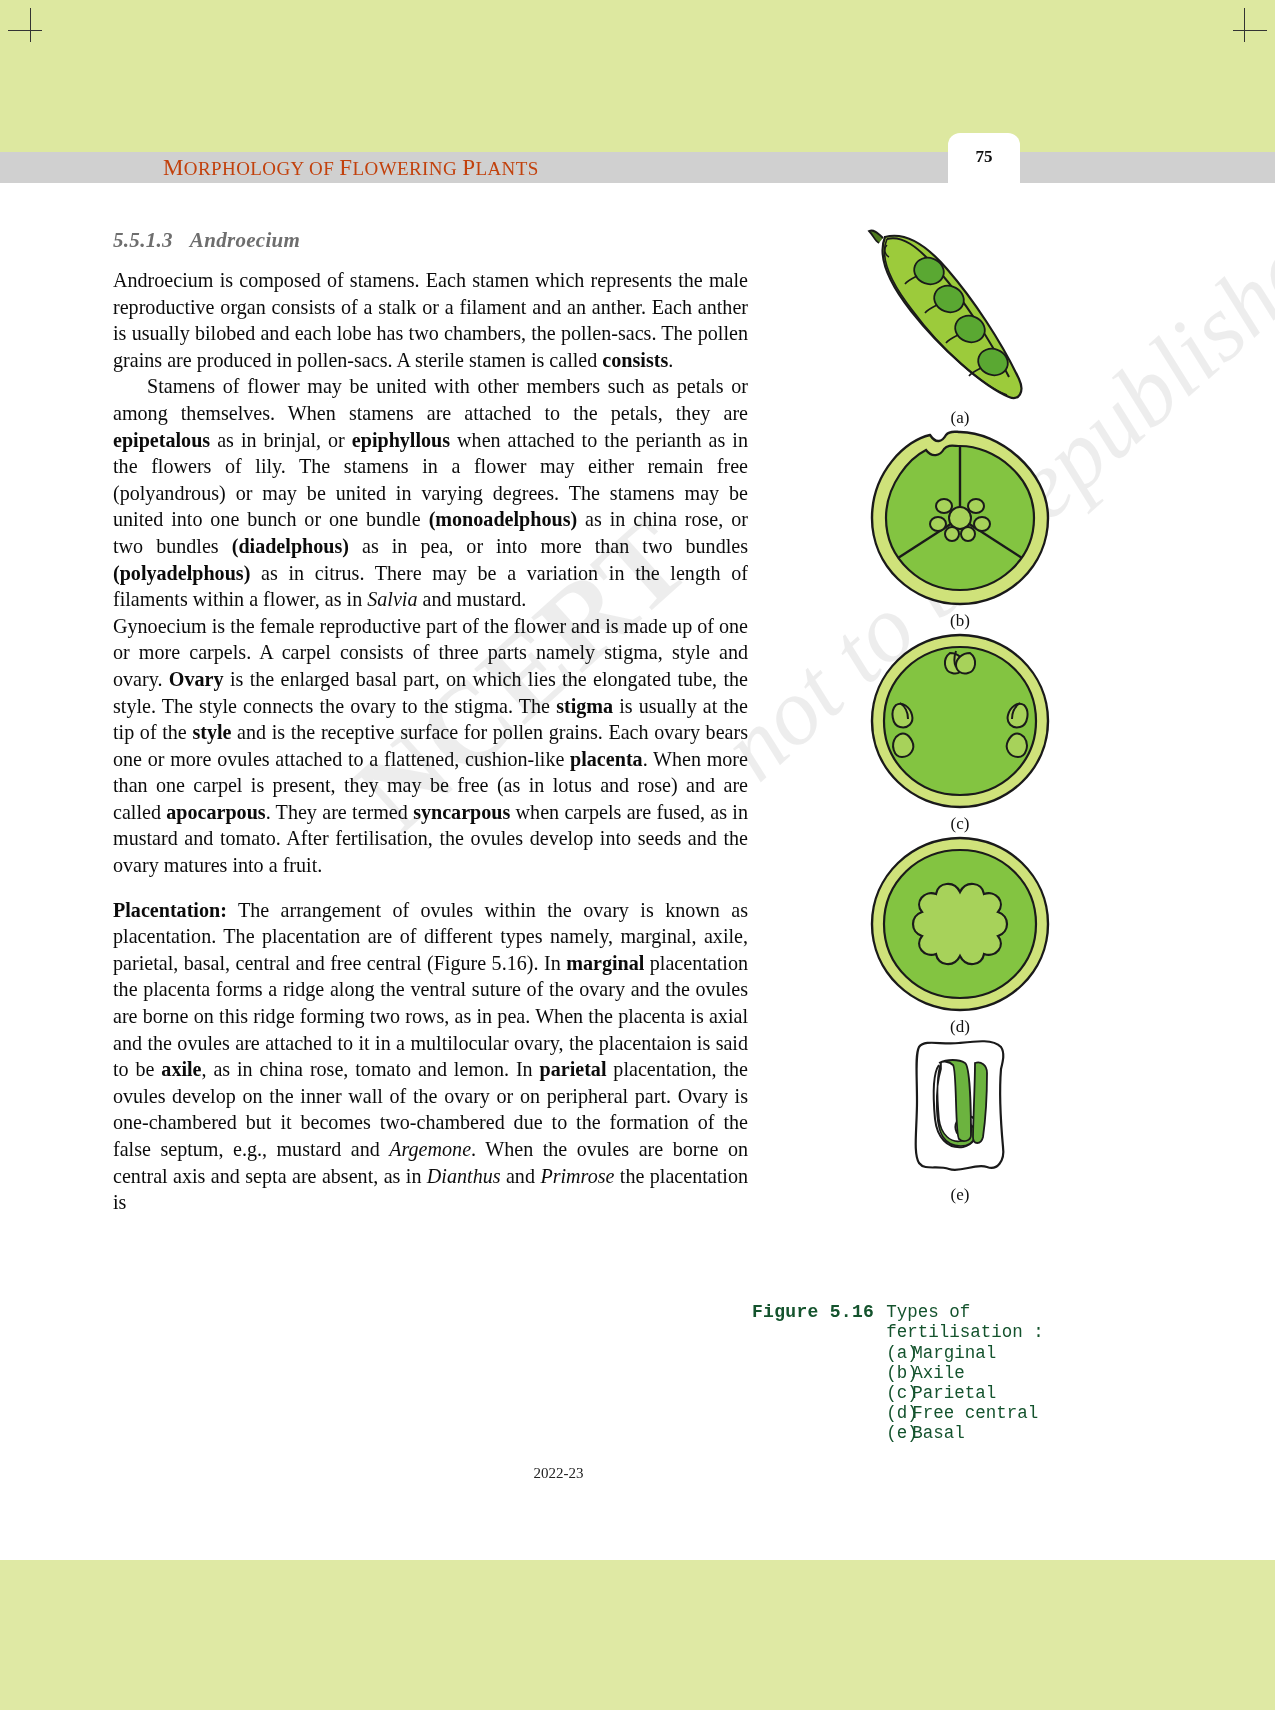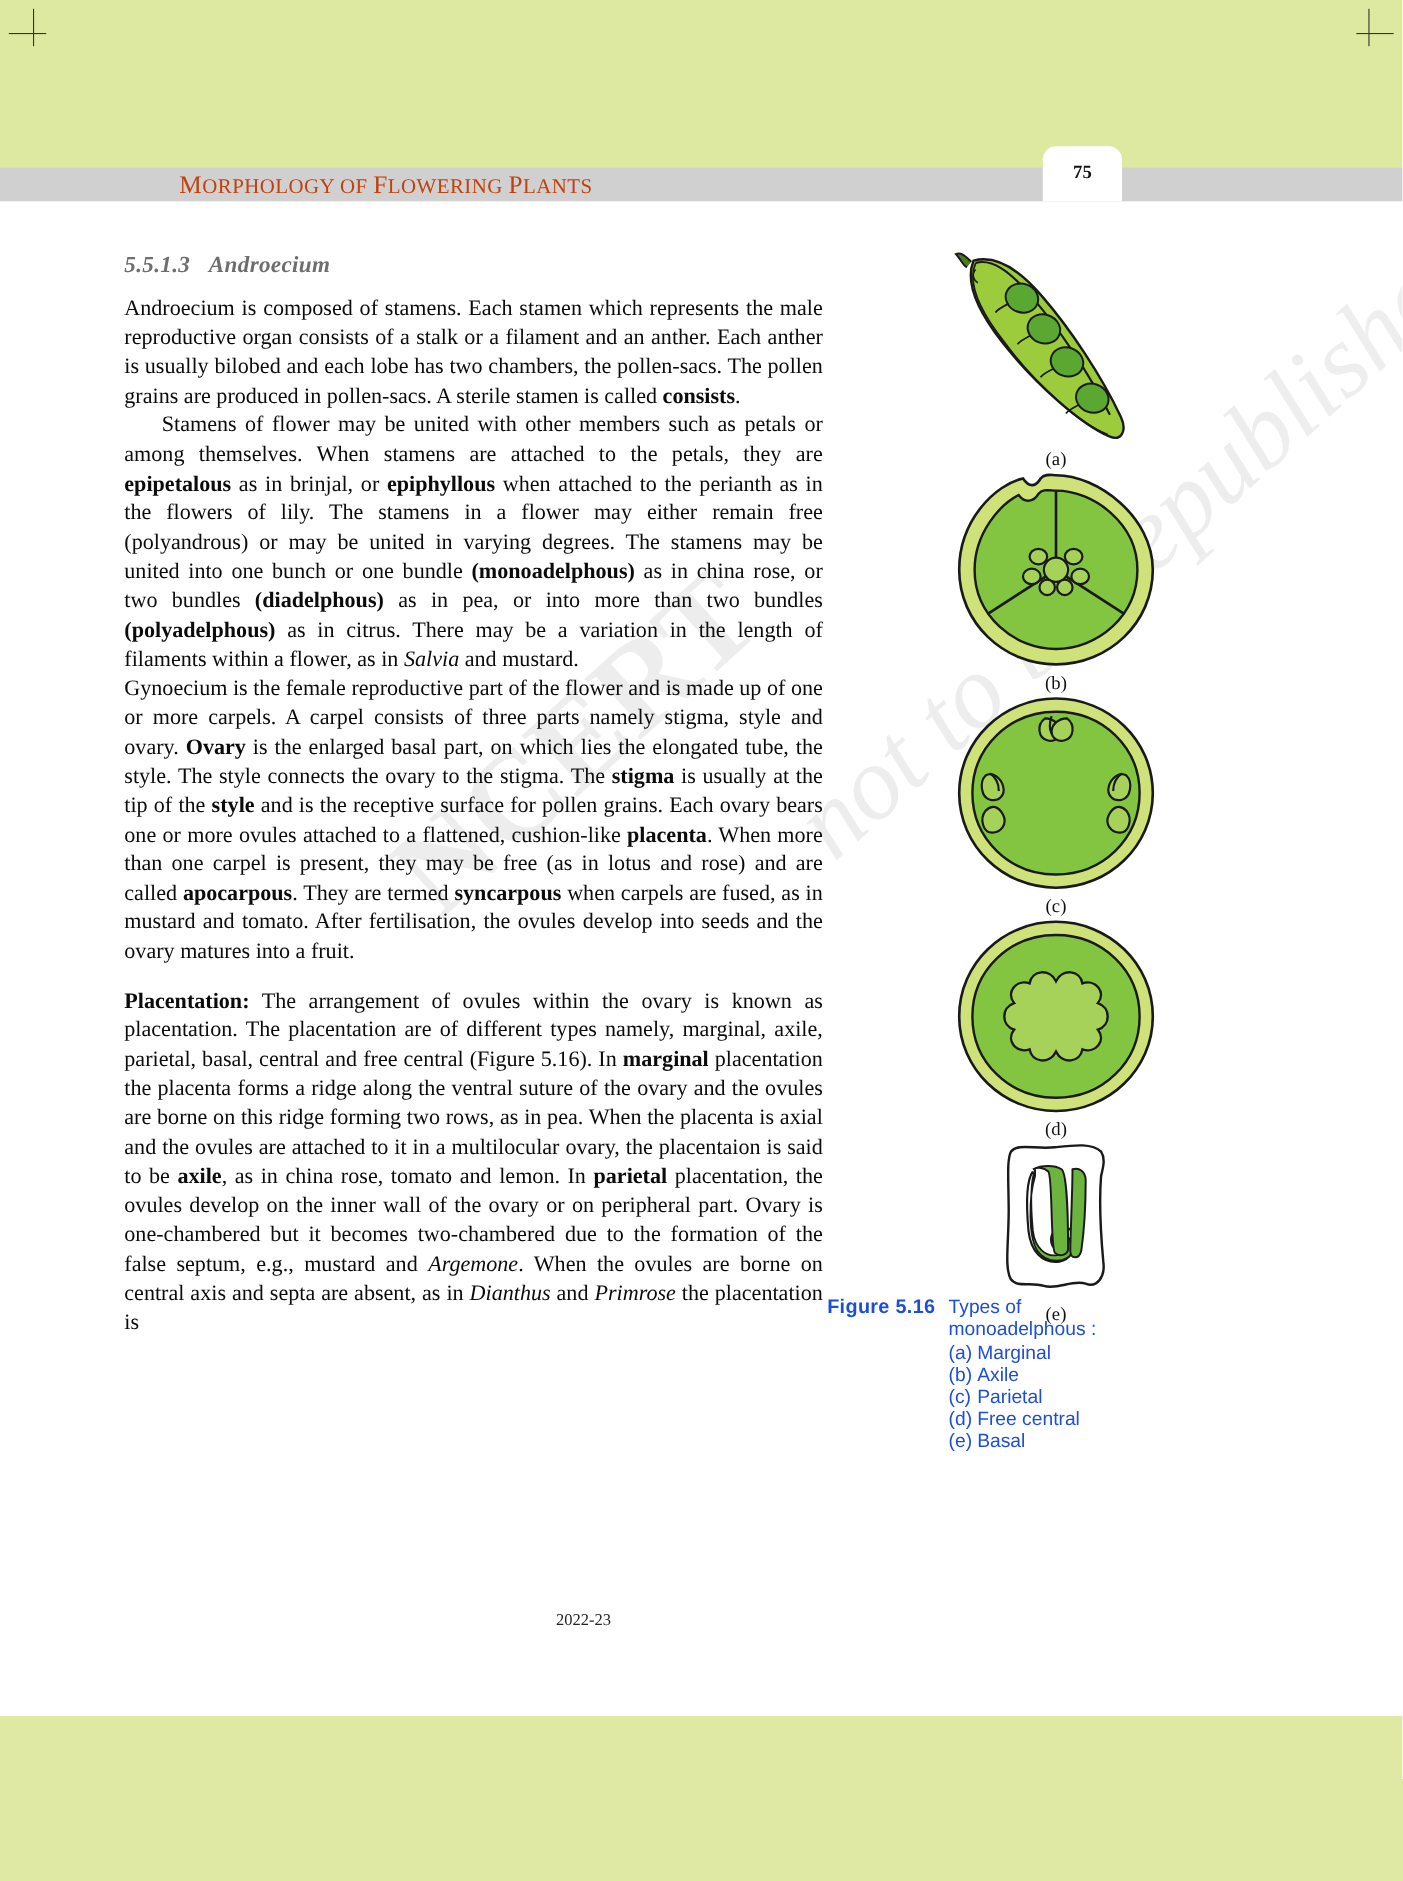--- a/index.html
+++ b/index.html
@@ -17,21 +17,21 @@
      font-size:19px;color:#c2410c;letter-spacing:.4px;white-space:nowrap;}
   .running-head .cap{font-size:23px;}
 
   .page-tab{position:absolute;left:948px;top:133px;width:72px;height:50px;background:#ffffff;
      border-top-left-radius:12px;border-top-right-radius:12px;}
   .page-num{position:absolute;left:948px;top:147px;width:72px;text-align:center;
      font-family:"Liberation Serif",serif;font-weight:bold;font-size:17px;color:#111;}
 
   .band-bottom{position:absolute;left:0;top:1560px;width:1275px;height:150px;background:#dfe9a4;}
   .footer-year{position:absolute;left:0;top:1465px;width:1061px;text-align:center;
-     font-family:"Liberation Serif",serif;font-size:15px;color:#222;}
+     font-family:"Liberation Serif",serif;font-size:15px;color:#222;padding-left:28px;}
 
   
   .wm{position:absolute;pointer-events:none;user-select:none;color:#000;opacity:.065;
      font-family:"Liberation Serif",serif;font-weight:bold;white-space:nowrap;}
   .wm1{left:330px;top:760px;font-size:115px;transform:rotate(-42deg);transform-origin:left top;}
   .wm2{left:700px;top:720px;font-size:95px;transform:rotate(-42deg);transform-origin:left top;font-style:italic;font-weight:normal;}
 
   
   .col-text{position:absolute;left:113px;top:228px;width:635px;}
   h3.sec{font-family:"Liberation Serif",serif;font-style:italic;font-weight:bold;
@@ -46,22 +46,22 @@
   i{font-style:italic;}
 
   
   .col-fig{position:absolute;left:760px;top:225px;width:400px;}
   .fig-item{position:relative;width:270px;margin:0 auto;}
   .fig-label{text-align:center;font-family:"Liberation Serif",serif;font-size:17px;color:#111;margin-top:3px;}
 
   .svgbox{display:block;margin:0 auto;}
 
   
-  .caption{position:absolute;left:752px;top:1178px;width:420px;
-     font-family:Liberation Sans, sans-serif;font-size:17.5px;line-height:20px;color:#1d4ed8;}
+  .caption{position:absolute;left:752px;top:1302px;width:420px;
+     font-family:Liberation Mono, monospace;font-size:17.5px;line-height:20px;color:#14532d;}
   .cap-row{display:flex;}
   .cap-title{font-weight:bold;font-size:18px;white-space:nowrap;margin-right:12px;letter-spacing:.3px;}
   .cap-body{flex:1;}
   .cap-line{display:block;}
   .cap-list{margin-top:1px;}
   .cap-li{display:flex;}
   .cap-li .k{width:26px;flex:none;}
 </style>
 </head>
 <body>
@@ -203,21 +203,21 @@
     </svg>
     <div class="fig-label">(e)</div>
   </div>
 </div>
 
 <div class="caption">
   <div class="cap-row">
     <div class="cap-title">Figure  5.16</div>
     <div class="cap-body">
       <span class="cap-line">Types  of</span>
-      <span class="cap-line">monoadelphous  :</span>
+      <span class="cap-line">fertilisation  :</span>
       <div class="cap-list">
         <div class="cap-li">
             <span class="k">(a)</span>
             <span>Marginal</span>
           </div>
         <div class="cap-li">
             <span class="k">(b)</span>
             <span>Axile</span>
           </div>
         <div class="cap-li">

